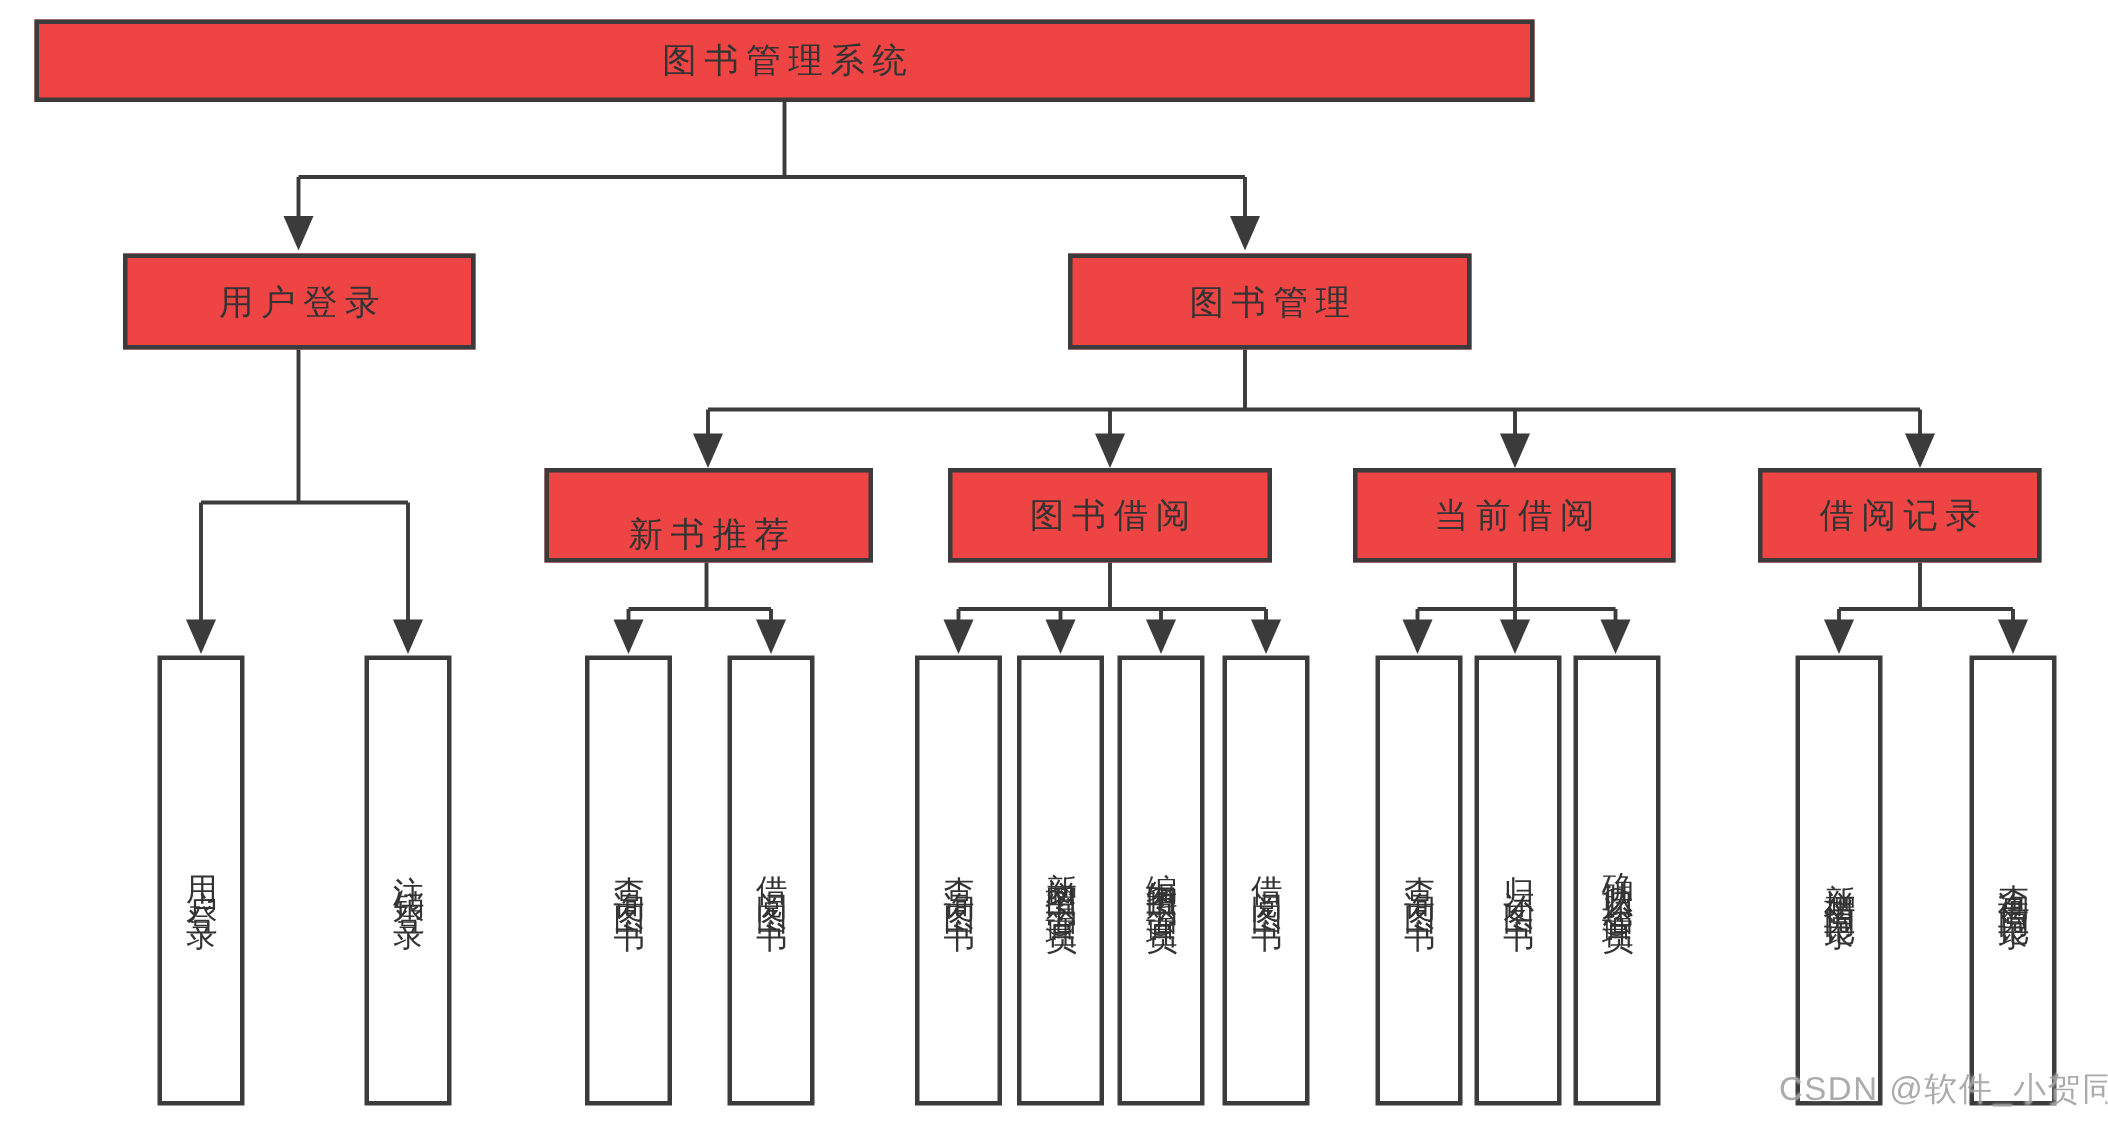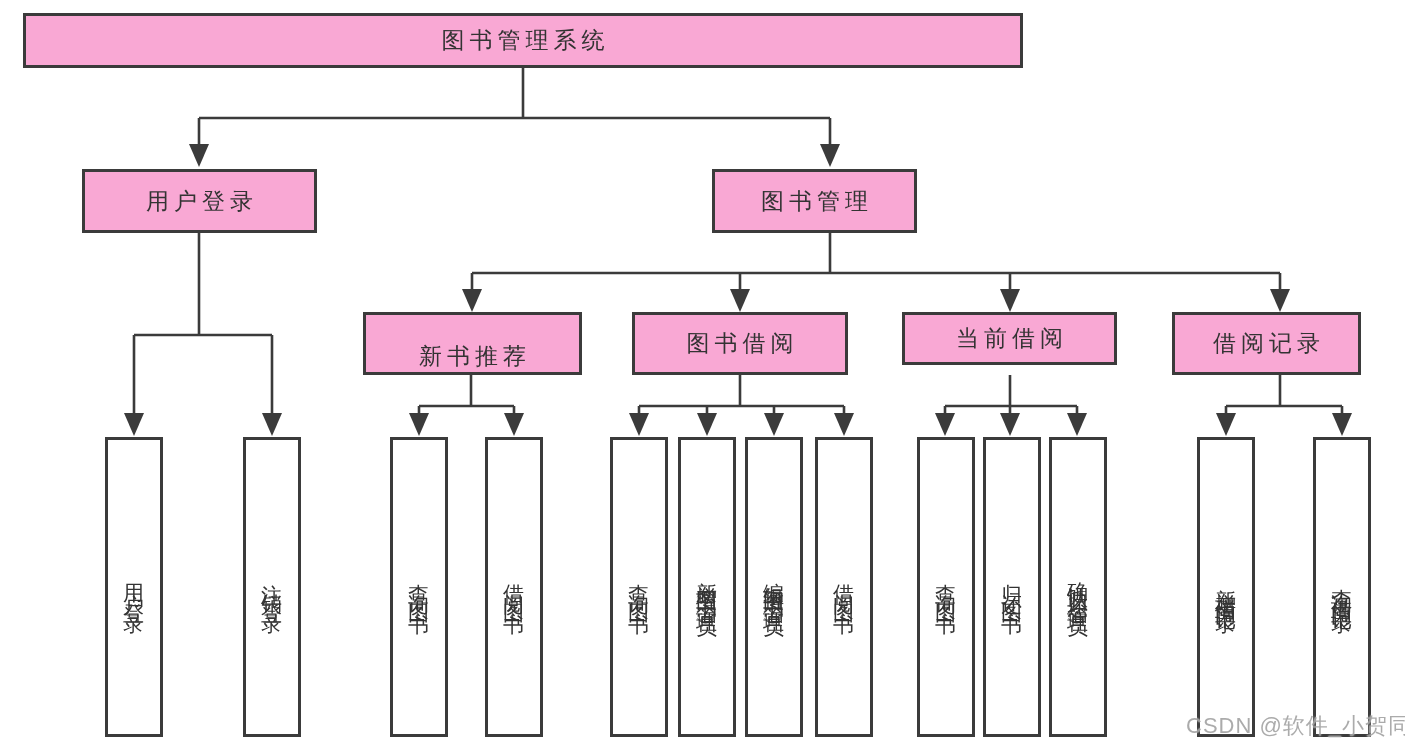--- a/index.html
+++ b/index.html
@@ -3,21 +3,21 @@
 <meta charset="utf-8">
 <style>
   html,body{margin:0;padding:0;background:#ffffff;}
   body{
     width:1405px;height:747px;position:relative;overflow:hidden;
     font-family:"Liberation Sans","DejaVu Sans",sans-serif;color:#333333;
   }
   .stage{position:absolute;inset:0;}
   svg.connectors{position:absolute;left:0;top:0;z-index:1;}
   .node{
-    position:absolute;box-sizing:border-box;background:#f9a8d4;
+    position:absolute;box-sizing:border-box;background:#ef4444;
     border:3px solid #3b3b3b;display:flex;align-items:center;justify-content:center;
     z-index:2;
   }
   .node .lbl{
     color:#333333;font-size:23px;letter-spacing:5px;white-space:nowrap;
     text-indent:5px; 
   }
   .vnode{
     position:absolute;box-sizing:border-box;background:#ffffff;
     border:3px solid #3b3b3b;z-index:2;
@@ -106,31 +106,31 @@
     </g>
   </svg>
 
   <div class="node" style="left:23px;top:13px;width:1000px;height:55px;">
     <span class="lbl">图书管理系统</span>
   </div>
 
   <div class="node" style="left:82px;top:169px;width:235px;height:64px;">
     <span class="lbl">用户登录</span>
   </div>
-  <div class="node" style="left:712px;top:169px;width:205px;height:64px;">
+  <div class="node" style="left:712px;top:169px;width:269px;height:64px;">
     <span class="lbl">图书管理</span>
   </div>
 
   <div class="node" style="left:363px;top:312px;width:219px;height:63px;align-items:flex-end;">
     <span class="lbl">新书推荐</span>
   </div>
   <div class="node" style="left:632px;top:312px;width:216px;height:63px;text-align:right;">
     <span class="lbl">图书借阅</span>
   </div>
-  <div class="node" style="left:902px;top:312px;width:215px;height:53px;">
+  <div class="node" style="left:902px;top:312px;width:215px;height:63px;">
     <span class="lbl">当前借阅</span>
   </div>
   <div class="node" style="left:1172px;top:312px;width:189px;height:63px;">
     <span class="lbl">借阅记录</span>
   </div>
 
   <div class="vnode" style="left:105px;">
     <span class="lbl">用户登录</span>
   </div>
   <div class="vnode" style="left:243px;">

